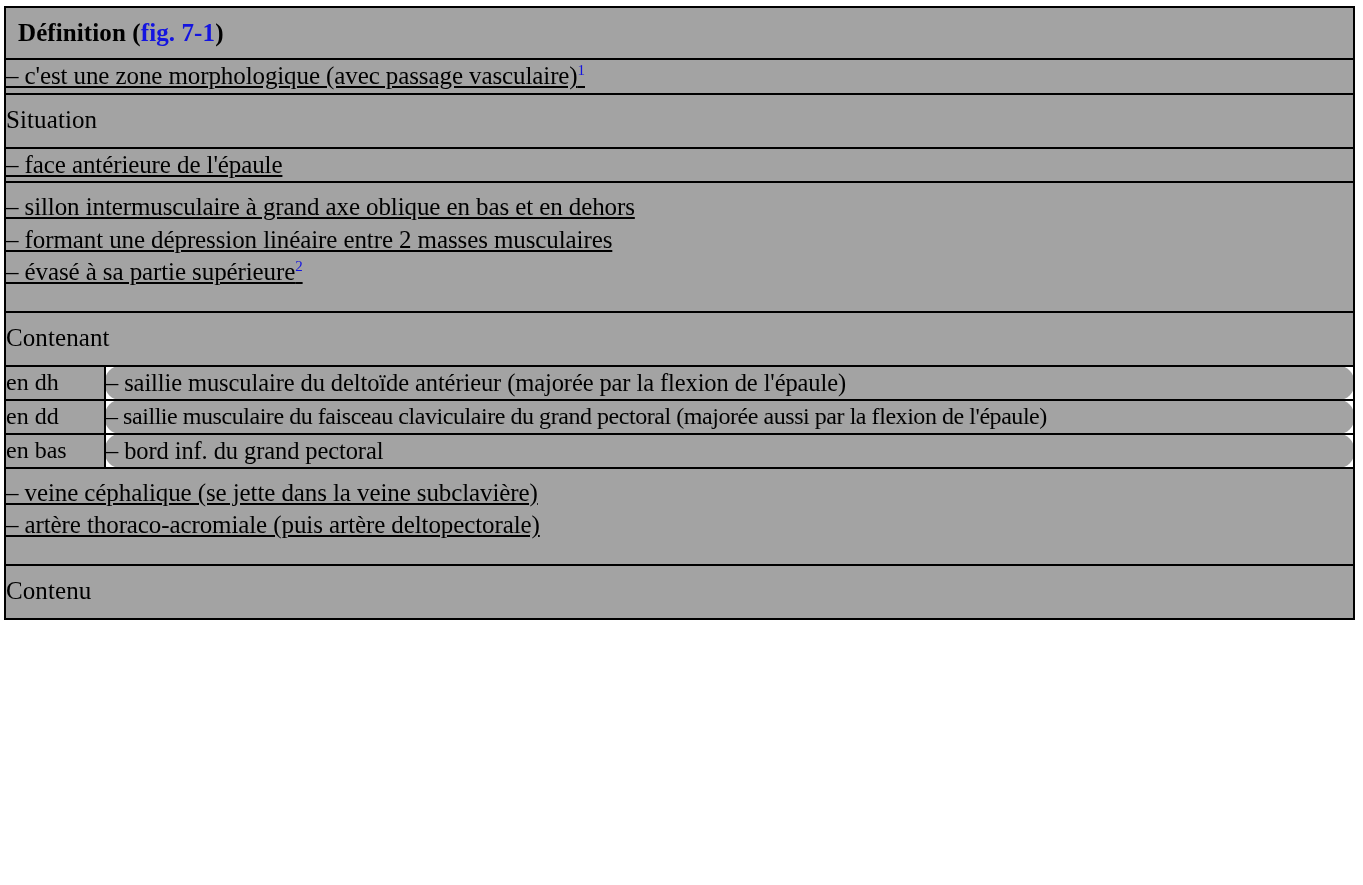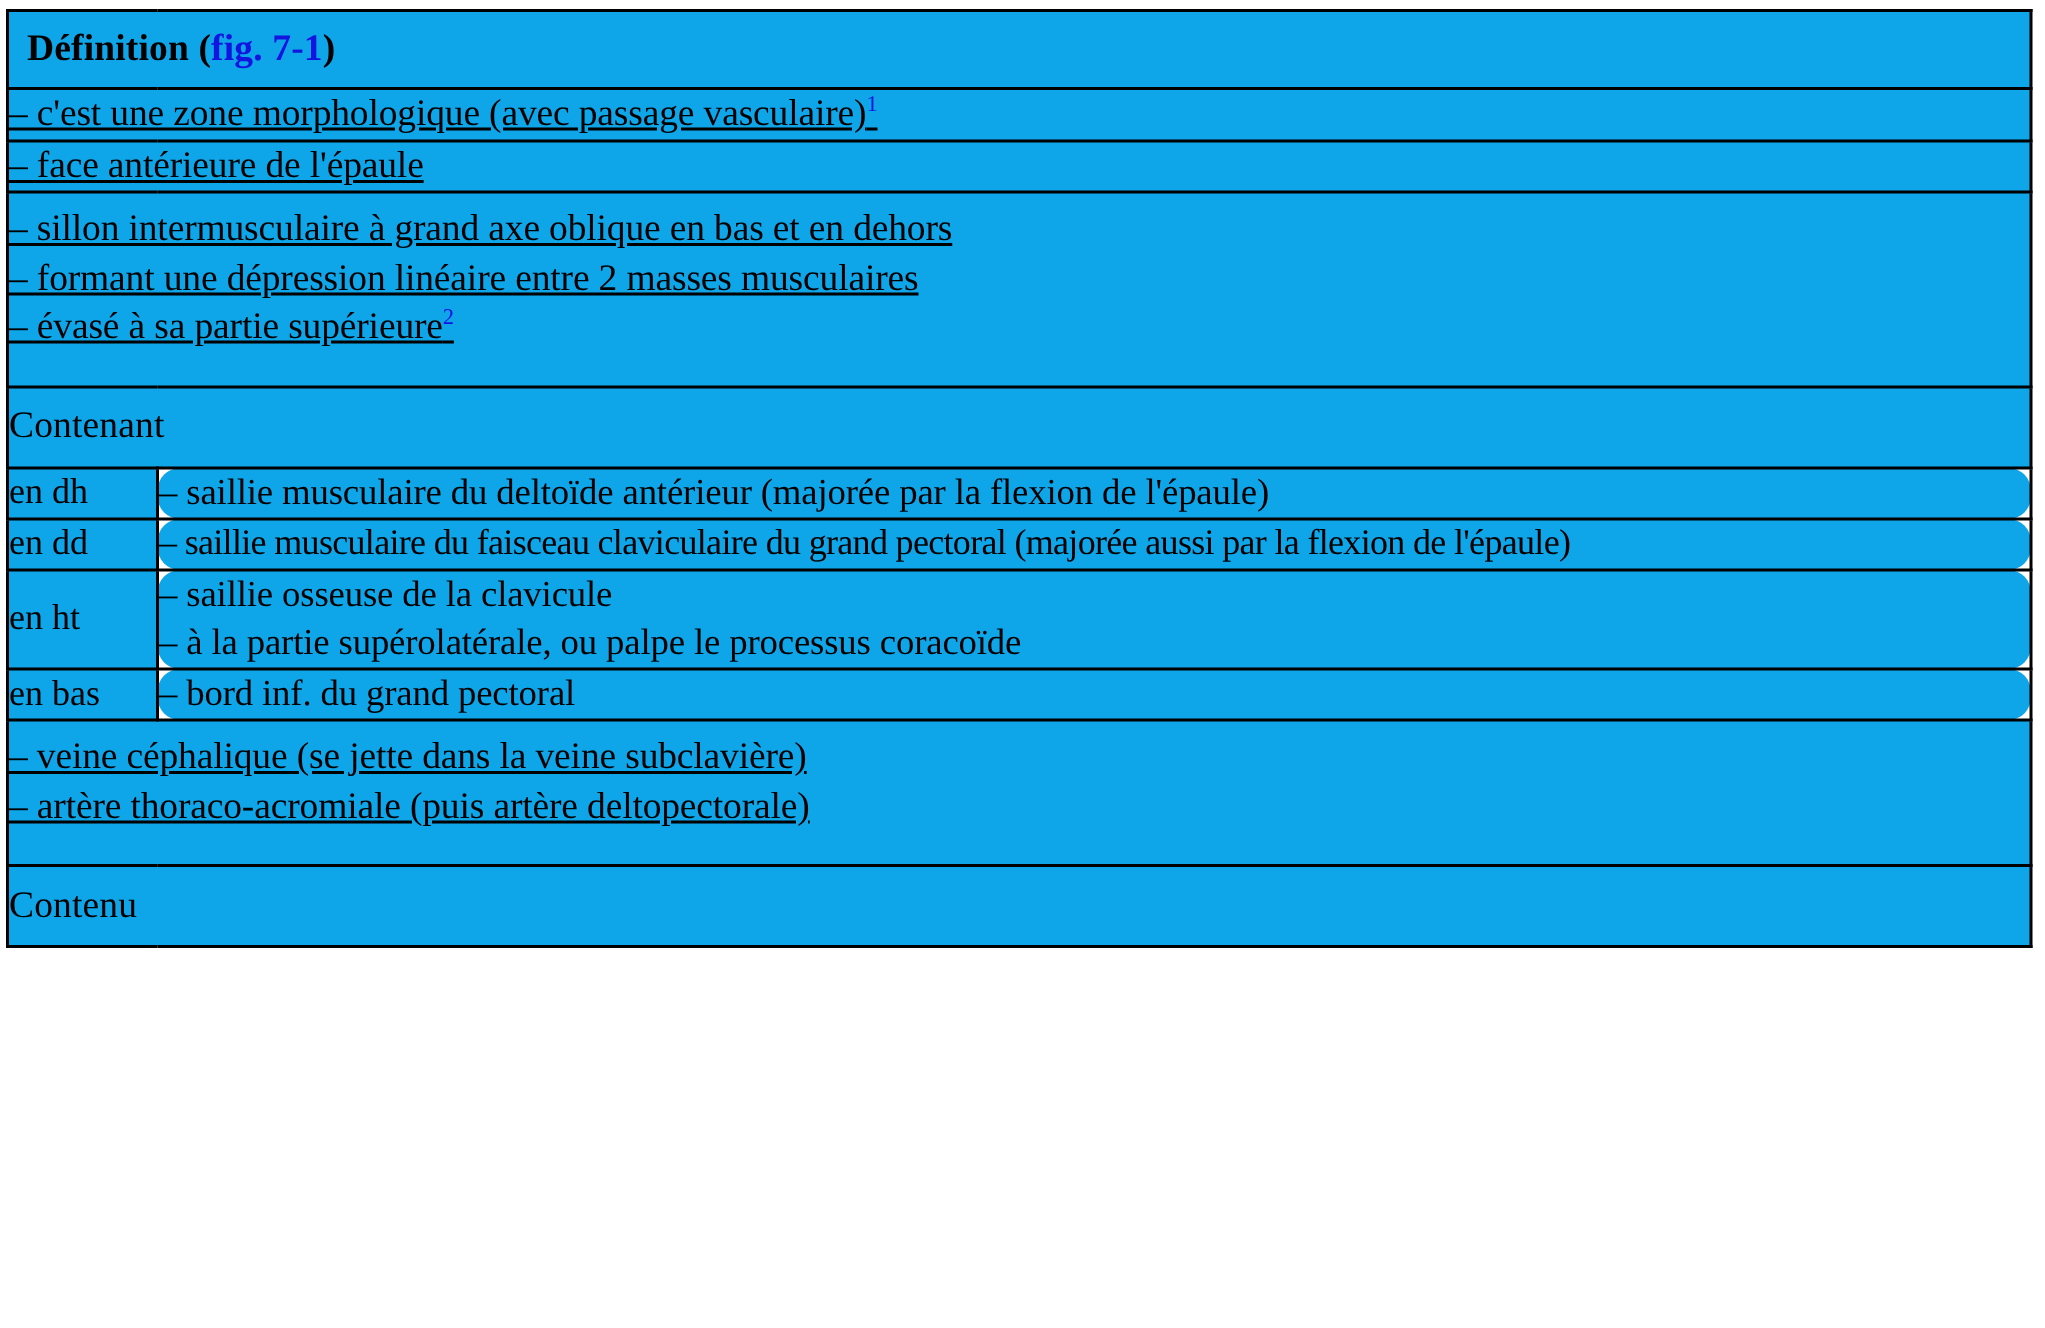--- a/index.html
+++ b/index.html
@@ -28,21 +28,21 @@
     width: 1351px;
     border-collapse: collapse;
     table-layout: fixed;
     border: 2px solid #000000;
   }
 
   table.anat td {
     border: 2px solid #000000;
     vertical-align: middle;
     padding: 0;
-    background: #0ea5e9;
+    background: #a3a3a3;
   }
 
   
   .hdr-cell {
     height: 52px;
     padding: 2px 0 4px 14px;
     font-size: 25px;
     line-height: 1.15;
     letter-spacing: 0.1px;
   }
@@ -116,20 +116,23 @@
       <tr>
         <td class="hdr-cell title" colspan="2"><span>Définition</span><span> (<span class="fig-ref">fig. 7-1</span>)</span></td>
       </tr>
 
       <tr>
         <td class="bullets-cell" colspan="2">
           <div class="bullet-line"><span>– c'est une zone morphologique (avec passage vasculaire)</span><sup class="note">1</sup></div>
         </td>
       </tr>
 
+      <tr>
+        <td class="hdr-cell" colspan="2">Situation</td>
+      </tr>
 
       <tr>
         <td class="bullets-cell" colspan="2">
           <div class="bullet-line">– face antérieure de l'épaule</div>
         </td>
       </tr>
 
 
       <tr>
         <td class="bullets-cell tight" colspan="2">
@@ -150,27 +153,20 @@
         </td>
       </tr>
 
       <tr>
         <td class="sub-label">en dd</td>
         <td class="sub-content dense">
           <div class="bullet-line">– saillie musculaire du faisceau claviculaire du grand pectoral (majorée aussi par la flexion de l'épaule)</div>
         </td>
       </tr>
 
-      <tr class="row-tall">
-        <td class="sub-label">en ht</td>
-        <td class="sub-content">
-          <div class="bullet-line">– saillie osseuse de la clavicule</div>
-          <div class="bullet-line">– à la partie supérolatérale, ou palpe le processus coracoïde</div>
-        </td>
-      </tr>
 
       <tr>
         <td class="sub-label">en bas</td>
         <td class="sub-content">
           <div class="bullet-line">– bord inf. du grand pectoral</div>
         </td>
       </tr>
 
       <tr>
         <td class="bullets-cell tight" colspan="2">

